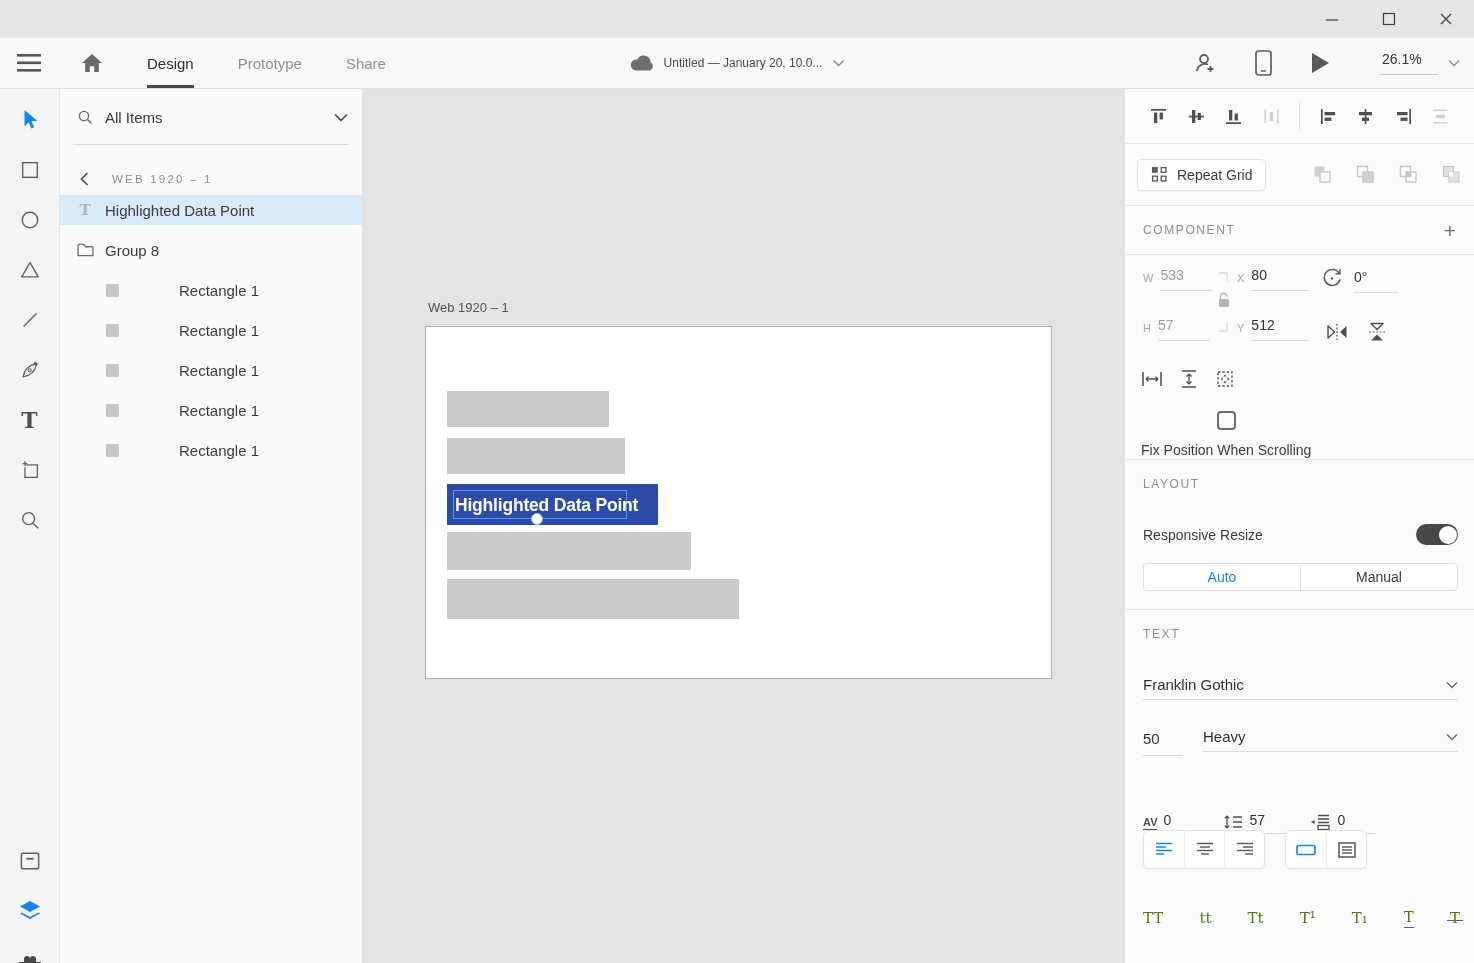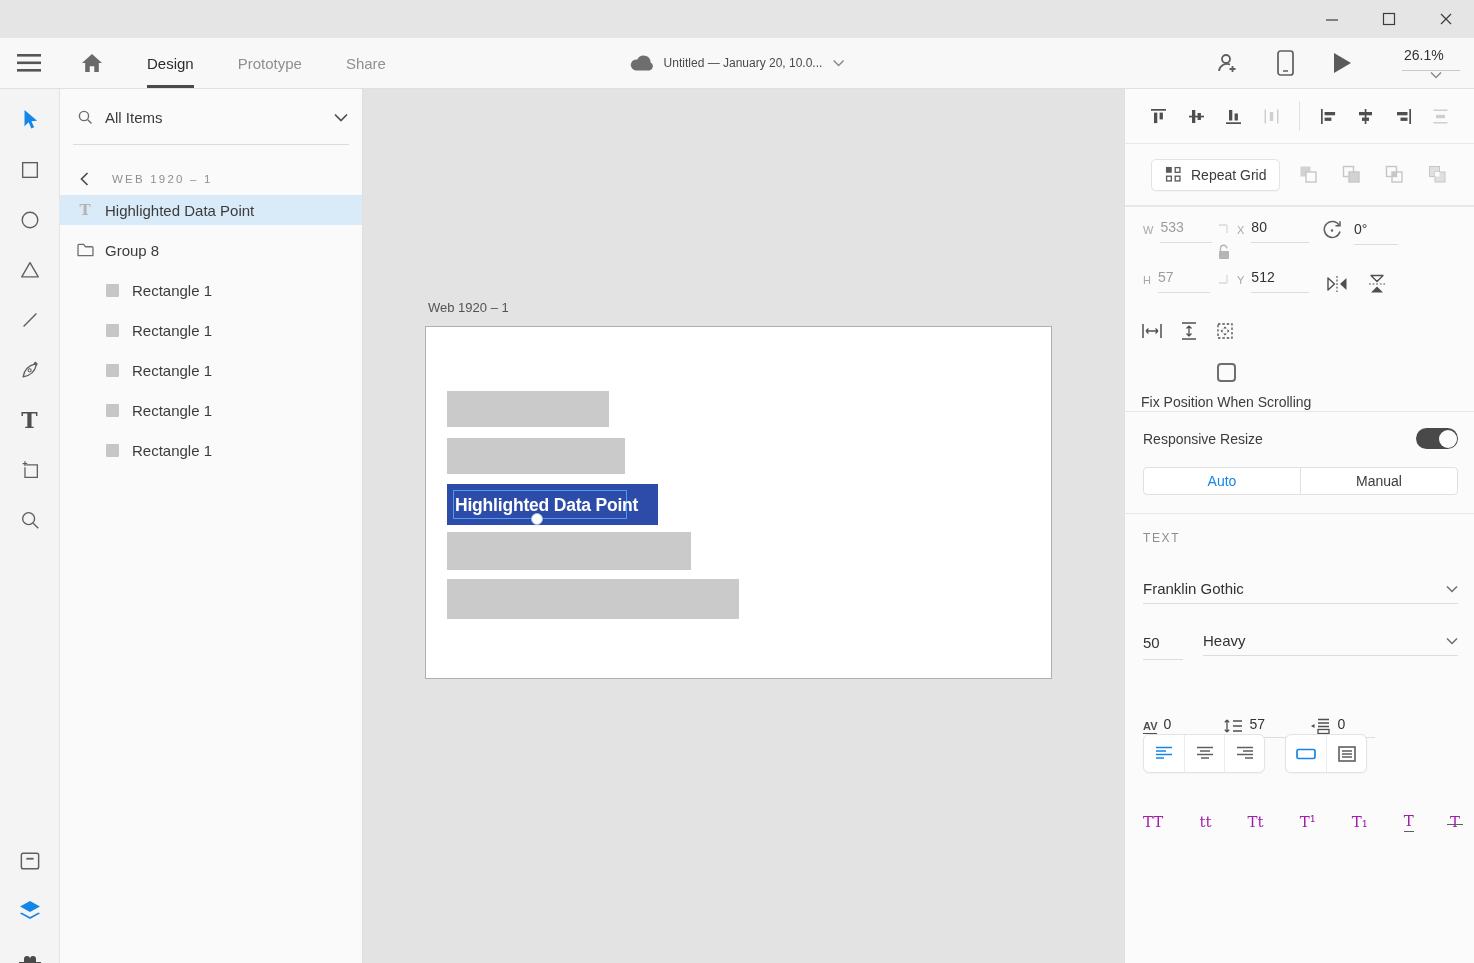--- a/index.html
+++ b/index.html
@@ -18,21 +18,21 @@
   .menubar { height: 51px; background: #f8f8f8; border-bottom: 1px solid #e0e0e0; display: flex; align-items: center; position: relative; }
   .burger { margin-left: 17px; width: 24px; }
   .home-btn { margin-left: 40px; }
   .tabs { display: flex; gap: 44px; margin-left: 44px; height: 100%; }
   .tab { display: flex; align-items: center; font-size: 15px; color: #8f8f8f; position: relative; }
   .tab.active { color: #2d2d2d; }
   .tab.active::after { content:""; position: absolute; left: 0; right: 0; bottom: 0; height: 3px; background: #4a4a4a; }
   .doc-title { position: absolute; left: 50%; transform: translateX(-50%); display: flex; align-items: center; gap: 10px; font-size: 12px; color: #4a4a4a; }
   .menubar-right { position: absolute; right: 0; display: flex; align-items: center; padding-right: 14px; }
   .mr-item { margin-left: 38px; }
-  .zoom-ctl { display: flex; align-items: center; margin-left: 50px; flex-direction: column; }
+  .zoom-ctl { display: flex; align-items: center; margin-left: 50px; }
   .zoom-field { font-size: 14px; color: #323232; border-bottom: 1px solid #c9c9c9; padding: 0 10px 7px 2px; min-width: 58px; }
   .zoom-chev { margin-left: 10px; }
 
   
   .main { display: flex; height: 874px; }
 
   
   .tools { width: 60px; background: #f4f4f4; border-right: 1px solid #e4e4e4; position: relative; display: flex; flex-direction: column; align-items: center; padding-top: 6px; }
   .tool { width: 44px; height: 50px; display: flex; align-items: center; justify-content: center; }
   .tool-bottom { position: absolute; left: 0; width: 59px; display: flex; justify-content: center; }
@@ -44,40 +44,40 @@
   .layers-panel { width: 303px; background: #fafafa; border-right: 1px solid #e0e0e0; }
   .search-row { height: 56px; display: flex; align-items: center; padding: 0 14px 0 17px; position: relative; }
   .search-row .divider-line { position: absolute; left: 13px; right: 13px; bottom: 0; height: 1px; background: #dcdcdc; }
   .search-label { margin-left: 12px; font-size: 15px; color: #3a3a3a; flex: 1; }
   .crumb-row { margin-top: 21px; margin-bottom: 3px; height: 26px; display: flex; align-items: center; padding-left: 20px; }
   .crumb-text { margin-left: 23px; font-size: 11.5px; letter-spacing: 2.2px; color: #8f8f8f; }
   .layer-row { height: 40px; display: flex; align-items: center; padding-left: 16px; font-size: 15px; color: #3c3c3c; }
   .layer-row .l-icon { width: 18px; display: flex; justify-content: center; }
   .layer-row .l-label { margin-left: 11px; }
   .layer-row.selected { height: 30px; margin-bottom: 5px; background: #d9eaf8; }
-  .layer-row.indent { padding-left: 43px; }
+  .layer-row.indent { padding-left: 43px; gap: 47px; }
   .t-glyph { font-family: "DejaVu Serif", serif; font-weight: bold; font-size: 15px; color: #b3b3b3; line-height: 1; }
   .sq-swatch { width: 13px; height: 13px; background: #c6c6c6; border-radius: 1px; }
 
   
   .canvas { flex: 1; background: #e3e3e3; position: relative; }
   .artboard-label { position: absolute; left: 65px; top: 211px; font-size: 13px; color: #535353; }
   .artboard { position: absolute; left: 62px; top: 237px; width: 627px; height: 353px; background: #ffffff; border: 1px solid #b0b0b0; }
   .bar { position: absolute; }
   .bar.highlight { color: #fff; }
   .hl-text { position: absolute; left: 8px; top: 50%; transform: translateY(-50%); font-size: 17.5px; font-weight: bold; letter-spacing: -0.2px; white-space: nowrap; }
   .sel-box { position: absolute; left: 6px; top: 6px; width: 174px; height: 29px; border: 1px solid #4f9bef; }
   .sel-handle { position: absolute; left: 84px; top: 29px; width: 12px; height: 12px; border-radius: 50%; background: #ffffff; border: 1.5px solid #9cc3f2; box-shadow: 0 0 2px rgba(0,0,0,.25); }
 
   
   .inspector { width: 350px; background: #fbfbfb; border-left: 1px solid #e0e0e0; font-size: 14px; }
   .insp-divider { height: 1px; background: #e8e8e8; }
   .align-row { height: 54px; display: flex; align-items: center; justify-content: space-between; padding: 0 24px; }
   .v-sep { width: 1px; height: 30px; background: #e2e2e2; }
-  .grid-row { height: 61px; display: flex; align-items: center; padding: 0 26px; }
+  .grid-row { height: 61px; display: flex; align-items: center; padding: 0 12px; }
   .repeat-grid-btn { display: flex; align-items: center; gap: 9px; height: 32px; padding: 0 13px; background: #fff; border: 1px solid #e3e3e3; border-radius: 5px; font-size: 14px; color: #3c3c3c; box-shadow: 0 1px 1px rgba(0,0,0,.03); }
   .bool-group { margin-left: auto; display: flex; gap: 22px; }
   .sec-header { height: 48px; display: flex; align-items: center; padding: 0 18px; }
   .sec-title { font-size: 12px; letter-spacing: 1.6px; color: #8e8e8e; }
   .plus-btn { margin-left: auto; font-size: 21px; font-weight: 300; color: #6e6e6e; line-height: 1; }
   .comp-body { position: relative; height: 204px; }
   .fld { position: absolute; display: flex; align-items: flex-end; }
   .flabel { font-size: 11px; color: #a8a8a8; margin-right: 7px; padding-bottom: 7px; }
   .fvalue { font-size: 14px; color: #323232; border-bottom: 1px solid #dcdcdc; padding: 0 2px 7px 0; }
   .fvalue.dim { color: #9d9d9d; }
@@ -111,21 +111,21 @@
   .size-field { position: absolute; left: 18px; top: 72px; width: 40px; font-size: 15px; color: #323232; border-bottom: 1px solid #dcdcdc; padding-bottom: 8px; }
   .weight-row { left: 78px; right: 16px; top: 64px; height: 30px; border-bottom: 1px solid #dcdcdc; }
   .spc-row { position: absolute; left: 18px; top: 118px; display: flex; align-items: flex-end; margin-top: 36px; }
   .spc-item { display: flex; align-items: flex-end; }
   .spc-val { font-size: 14px; color: #323232; border-bottom: 1px solid #dcdcdc; width: 44px; padding: 0 0 5px 6px; }
   .btn-row { position: absolute; left: 18px; top: 172px; display: flex; gap: 20px; }
   .btn-group { display: flex; background: #fff; border: 1px solid #e3e3e3; border-radius: 6px; box-shadow: 0 1px 2px rgba(0,0,0,.04); overflow: hidden; }
   .tbtn { width: 40px; height: 37px; display: flex; align-items: center; justify-content: center; }
   .tbtn + .tbtn { border-left: 1px solid #ececec; }
   .case-row { position: absolute; left: 18px; right: 14px; top: 250px; display: flex; align-items: center; justify-content: space-between; }
-  .case-item { font-family: "DejaVu Serif", serif; font-size: 15px; color: #a21caf; position: relative; }
+  .case-item { font-family: "DejaVu Serif", serif; font-size: 15px; color: #4d7c0f; position: relative; }
   .case-item.u { border-bottom: 1.4px solid #5f5f5f; padding-bottom: 1px; }
   .case-item.s .strike { position: absolute; left: -3px; right: -3px; top: 11px; height: 1.4px; background: #5f5f5f; }
 </style>
 </head>
 <body>
 
 <div id="app">
 
   <div class="titlebar">
     <div class="win-btn">
@@ -432,20 +432,24 @@
             </svg>
           <svg width="21" height="21" viewBox="0 0 21 21">
               <rect x="2.5" y="2.5" width="10" height="10" fill="#e0e0e0" stroke="#c6c6c6" stroke-width="1"></rect>
               <rect x="8" y="8" width="10" height="10" fill="#e0e0e0" stroke="#c6c6c6" stroke-width="1"></rect>
               <rect x="8" y="8" width="4.5" height="4.5" fill="#fbfbfb"></rect>
             </svg>
         </div>
       </div>
       <div class="insp-divider"></div>
 
+      <div class="sec-header">
+        <span class="sec-title">COMPONENT</span>
+        <span class="plus-btn">+</span>
+      </div>
       <div class="insp-divider"></div>
 
       <div class="comp-body">
         <div class="fld f-w">
           <span class="flabel">W</span>
           <span class="fvalue dim">533</span>
         </div>
         <div class="lock-col">
           <svg width="22" height="62" viewBox="0 0 22 62">
             <path d="M6 2 h8 M14 2 v8" fill="none" stroke="#d9d9d9" stroke-width="1.3"></path>
@@ -502,20 +506,23 @@
             <path d="M10 5.5 l-1.8 2 h3.6 Z M10 14.5 l-1.8-2 h3.6 Z M5.5 10 l2-1.8 v3.6 Z M14.5 10 l-2-1.8 v3.6 Z" fill="#4f4f4f"></path>
           </svg>
         </div>
         <div class="chk-row">
           <div class="checkbox"></div>
           <span class="chk-label">Fix Position When Scrolling</span>
         </div>
       </div>
       <div class="insp-divider"></div>
 
+      <div class="sec-header">
+        <span class="sec-title">LAYOUT</span>
+      </div>
       <div class="layout-body">
         <div class="resp-row">
           <span class="resp-label">Responsive Resize</span>
           <div class="toggle">
               <div class="knob"></div>
             </div>
         </div>
         <div class="seg">
           <div class="seg-btn active">Auto</div>
           <div class="seg-btn">Manual</div>

